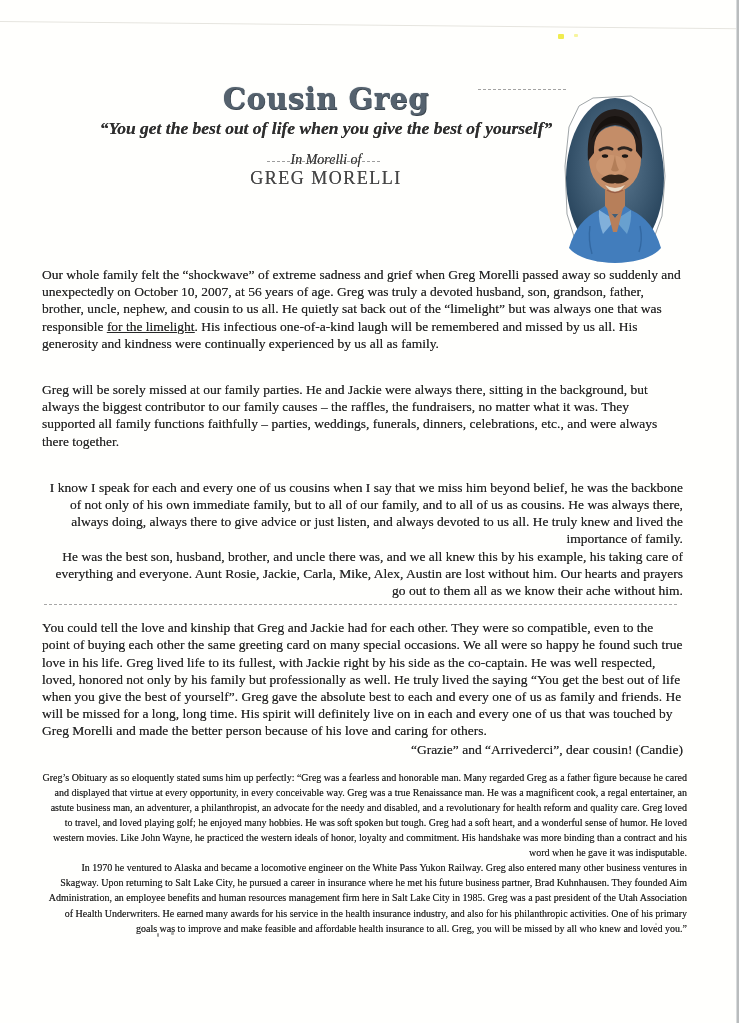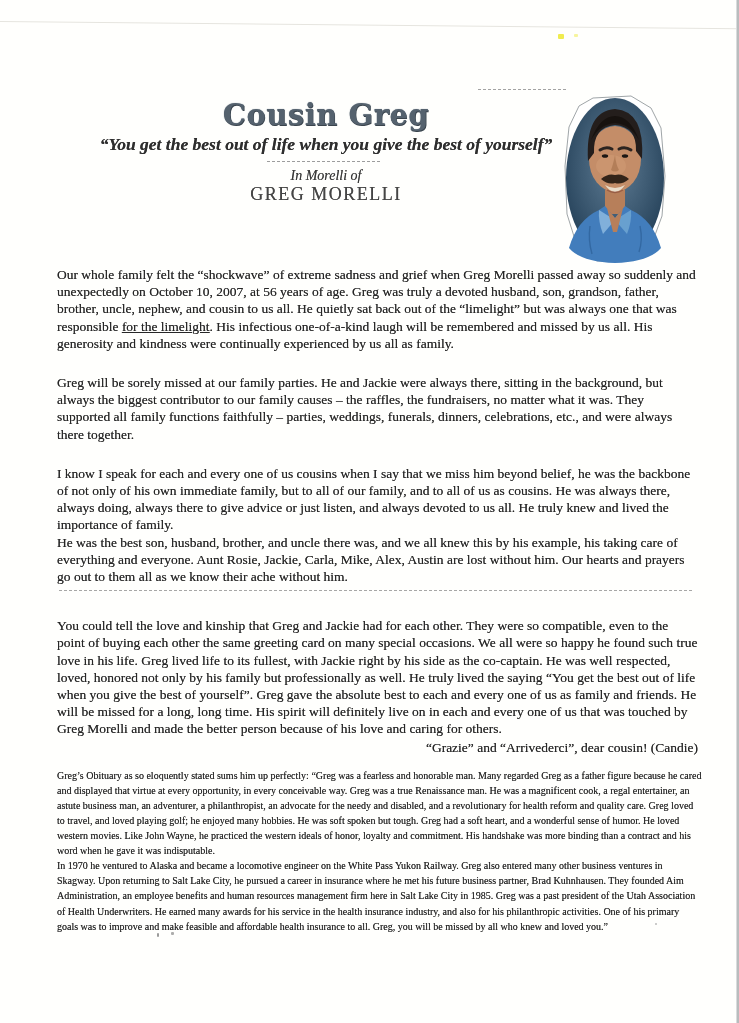--- a/index.html
+++ b/index.html
@@ -16,46 +16,46 @@
   .speck{position:absolute;border-radius:1px;}
   .speck.y1{left:558px;top:34px;width:6px;height:5px;background:#eeea3c;opacity:.9;}
   .speck.y2{left:574px;top:34px;width:4px;height:3px;background:#f4f17e;opacity:.75;}
   .speck.g1{left:157px;top:933px;width:2px;height:4px;background:#5a5a5a;opacity:.6;}
   .speck.g2{left:171px;top:932px;width:3px;height:3px;background:#6a6a6a;opacity:.55;}
   .speck.g3{left:655px;top:923px;width:2px;height:2px;background:#777;opacity:.5;}
   .dash-artifact{position:absolute;border-top:1.5px dashed #8d8d8d;opacity:.8;}
   .dash-artifact.above-photo{left:478px;top:89px;width:88px;}
   .dash-artifact.above-memory{left:267px;top:161px;width:113px;opacity:.85;}
   
-  .header{position:absolute;left:0;top:98px;width:652px;text-align:center;}
+  .header{position:absolute;left:0;top:82px;width:652px;text-align:center;}
   .title{
     font-family:"DejaVu Serif", serif;font-weight:bold;font-size:29px;line-height:34px;
     color:#55626e;letter-spacing:.5px;
     text-shadow:.6px .6px .6px #3a444d, 0 0 1px #7d8894;
   }
   .quote{
     margin-top:1px;font-size:17.5px;line-height:22px;font-weight:bold;font-style:italic;
     color:#2e2e2e;text-shadow:0 0 .5px rgba(40,40,40,.8);white-space:nowrap;
   }
   .memory{margin-top:13px;font-style:italic;font-size:14px;line-height:16px;color:#3a3a3a;
     text-shadow:0 0 .4px rgba(50,50,50,.7);}
   .name{font-size:18px;line-height:21px;color:#454545;letter-spacing:1.5px;
     text-shadow:0 0 .5px rgba(60,60,60,.75);}
   
   .photo{position:absolute;left:562px;top:94px;width:106px;height:170px;}
   .photo svg{filter:blur(.3px) saturate(.95);}
   
-  .bodytext{position:absolute;left:57px;top:266px;width:641px;}
+  .bodytext{position:absolute;left:42px;top:266px;width:641px;}
   .para{margin:0;font-size:13.5px;line-height:17.2px;text-align:left;
     text-shadow:0 0 .5px rgba(45,45,45,.75);}
-  .para + .para{margin-top:22px;}
-  .prelines{white-space:pre-line;}
+  .para + .para{margin-top:29px;}
+  .prelines{white-space:pre-line;text-align:right;}
   .ul{text-decoration:underline;}
   .sep{margin:5px 0 3px 2px;width:633px;border-top:1.5px dashed #8a8a8a;opacity:.75;}
-  .after-sep{margin-top:26px;}
+  .after-sep{margin-top:14px;}
   .tribute{margin:1px 0 0 0;font-size:13.5px;line-height:17px;text-align:right;
     text-shadow:0 0 .5px rgba(45,45,45,.75);}
   .obit{margin:12px 0 0 0;font-size:10px;line-height:15.1px;
     text-shadow:0 0 .5px rgba(45,45,45,.75);width:645px;}
 </style>
 </head>
 <body>
 
 <div class="page">
 

